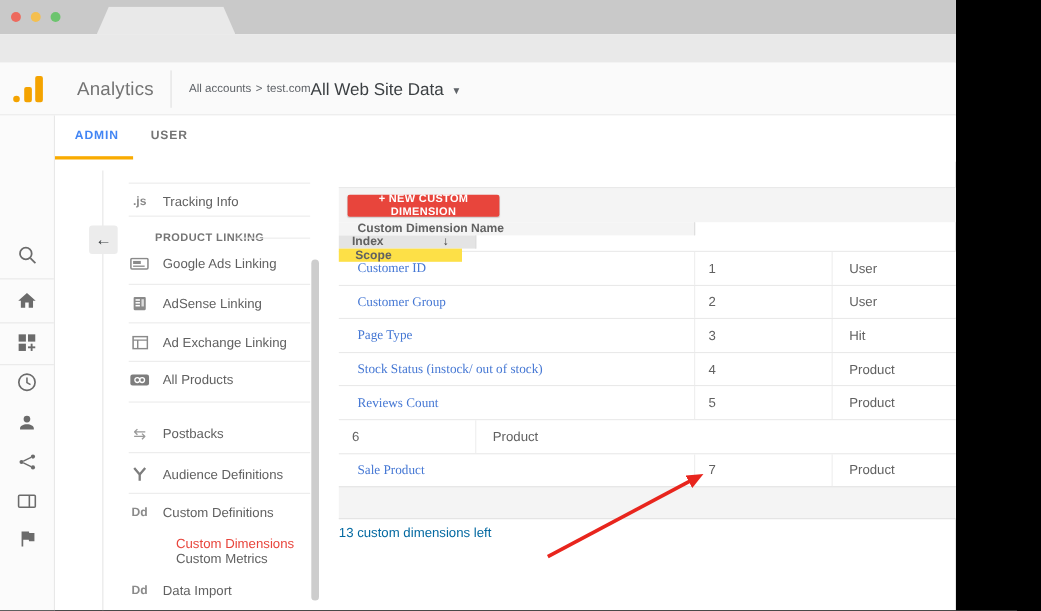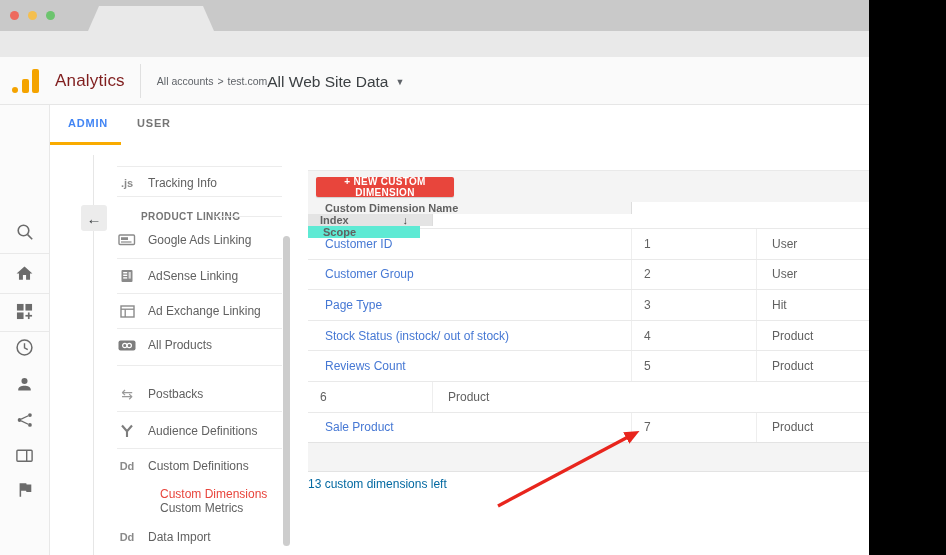--- a/index.html
+++ b/index.html
@@ -19,21 +19,21 @@
     clip-path:polygon(11px 0%, calc(100% - 11px) 0%, 100% 100%, 0% 100%); }
   .chrome-strip { position:absolute; left:0; top:31px; width:869px; height:26px; background:#e9e9e9; }
 
   
   .app-header { position:absolute; left:0; top:57px; width:869px; height:48px; background:#fafafa;
     border-bottom:1px solid #e6e6e6; display:flex; align-items:center; }
   .ga-logo { position:relative; width:30px; height:26px; margin-left:12px; }
   .ga-logo .dot { position:absolute; left:0; bottom:1px; width:6px; height:6px; border-radius:50%; background:#f4a300; }
   .ga-logo .bar-mid { position:absolute; left:10px; bottom:1px; width:7px; height:14px; border-radius:2px; background:#f4a300; }
   .ga-logo .bar-tall { position:absolute; left:20px; bottom:1px; width:7px; height:24px; border-radius:2px; background:#f4a300; }
-  .brand { font-size:17px; color:#7f1d1d; margin-left:13px; letter-spacing:.2px; }
+  .brand { font-size:17px; color:#737373; margin-left:28px; letter-spacing:.2px; }
   .header-div { width:1px; height:34px; background:#e0e0e0; margin:0 16px 0 15px; }
   .crumbs { display:flex; flex-direction:row; justify-content:center; }
   .crumb-top { font-size:10.5px; color:#5f6368; display:flex; gap:4px; align-items:center; }
   .property-row { display:flex; align-items:center; gap:7px; margin-top:2px; }
   .property { font-size:15.5px; color:#3c4043; }
   .caret { font-size:9px; color:#5f6368; }
 
   
   .rail { position:absolute; left:0; top:105px; width:50px; height:450px; background:#fbfbfb; border-right:1px solid #e8e8e8; }
   .rail-icon { position:absolute; left:0; width:49px; display:flex; justify-content:center; cursor:pointer; }
@@ -67,28 +67,28 @@
   .btn-new { position:absolute; left:316px; top:177px; width:138px; height:20px; background:#e8453c; color:#fff;
     font-size:10px; font-weight:bold; letter-spacing:.3px; border:none; border-radius:2px; cursor:pointer;
     display:flex; align-items:center; justify-content:center; box-shadow:0 1px 1px rgba(0,0,0,.15);
     font-family:"Liberation Sans","DejaVu Sans",sans-serif; }
 
   .table { position:absolute; left:308px; top:202px; width:561px; }
   .thead { display:flex; height:26px;flex-direction:column; }
   .th { font-size:11px; font-weight:bold; color:#616161; display:flex; align-items:center; cursor:pointer; }
   .th.name { width:324px; background:#f4f4f4; padding-left:17px; border-right:1px solid #ddd; }
   .th.idx  { width:125px; background:#e4e4e4; padding-left:12px; border-right:1px solid #ddd; justify-content:space-between; padding-right:24px; }
-  .th.scope{ width:112px; background:#5eead4; padding-left:15px; }
+  .th.scope{ width:112px; background:#fde047; padding-left:15px; }
   .sort-arrow { font-size:11px; color:#424242; font-weight:normal; }
   .trow { display:flex; height:30.6px; border-top:1px solid #e9e9e9; background:#fff; }
   .td { display:flex; align-items:center; font-size:12px; color:#616161; }
   .td.name { width:324px; padding-left:17px; border-right:1px solid #eee; }
   .td.idx  { width:125px; padding-left:12px; border-right:1px solid #eee; }
   .td.scope{ width:112px; padding-left:15px; }
-  .dim-link { color:#4678d4; text-decoration:none; cursor:pointer; }
+  .dim-link { color:#4678d4; text-decoration:none; cursor:pointer;font-family:Liberation Serif, serif; }
   .tfoot { height:30px; background:#f4f4f4; border-top:1px solid #e3e3e3; border-bottom:1px solid #e3e3e3; }
   .remaining { position:absolute; left:308px; top:477px; font-size:12px; color:#0369a1; }
 
   .annotation { position:absolute; left:0; top:0; width:946px; height:555px; pointer-events:none; z-index:40; }
 </style>
 </head>
 <body>
 
 <div class="screen">
   <div class="window">

